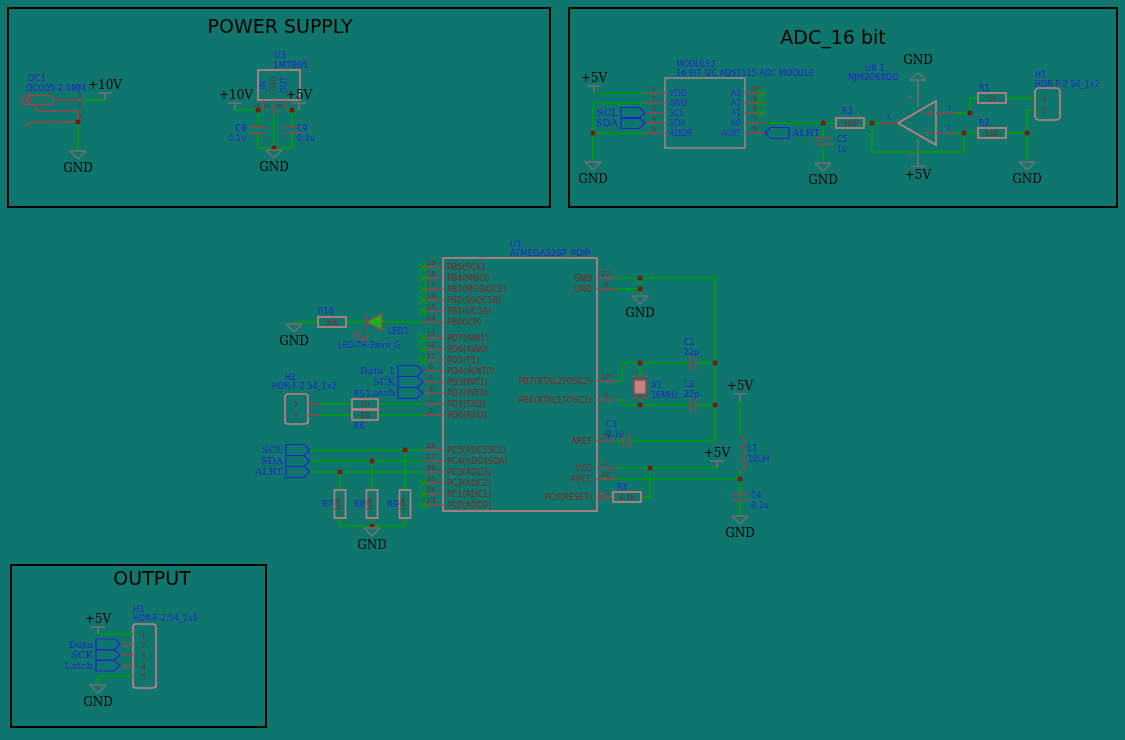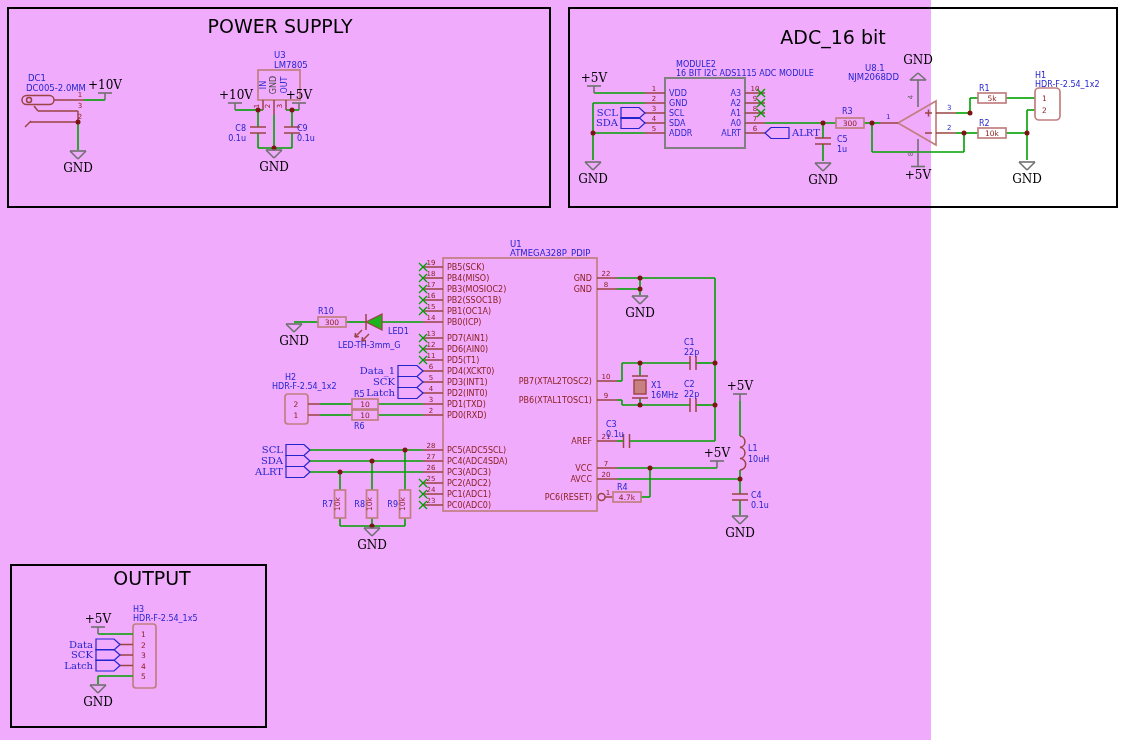--- a/index.html
+++ b/index.html
@@ -1,16 +1,16 @@
 <!DOCTYPE html>
 <html><head>
 <meta charset="utf-8">
 <style>
   html,body{margin:0;padding:0;background:#fff;}
-  #canvas{width:931px;height:740px;position:relative;background:#f0abfc;}
+  #canvas{width:1125px;height:740px;position:relative;background:#0f766e;}
   svg text{font-family:"DejaVu Sans",sans-serif;}
   .w{stroke:#00a000;stroke-width:1.6;fill:none;}
   .p{stroke:#9a4444;stroke-width:1.5;fill:none;}
   .b{stroke:#c17f7f;stroke-width:1.7;fill:none;}
   .gb{stroke:#808080;stroke-width:2;fill:none;}
   .pw{stroke:#707070;stroke-width:1.6;fill:none;}
   .nc{stroke:#00a000;stroke-width:1.3;}
   .flagshape{stroke:#2424cf;stroke-width:1.2;fill:none;}
   .frame{stroke:#000;stroke-width:2;fill:none;}
   .dot{fill:#7d1414;}

